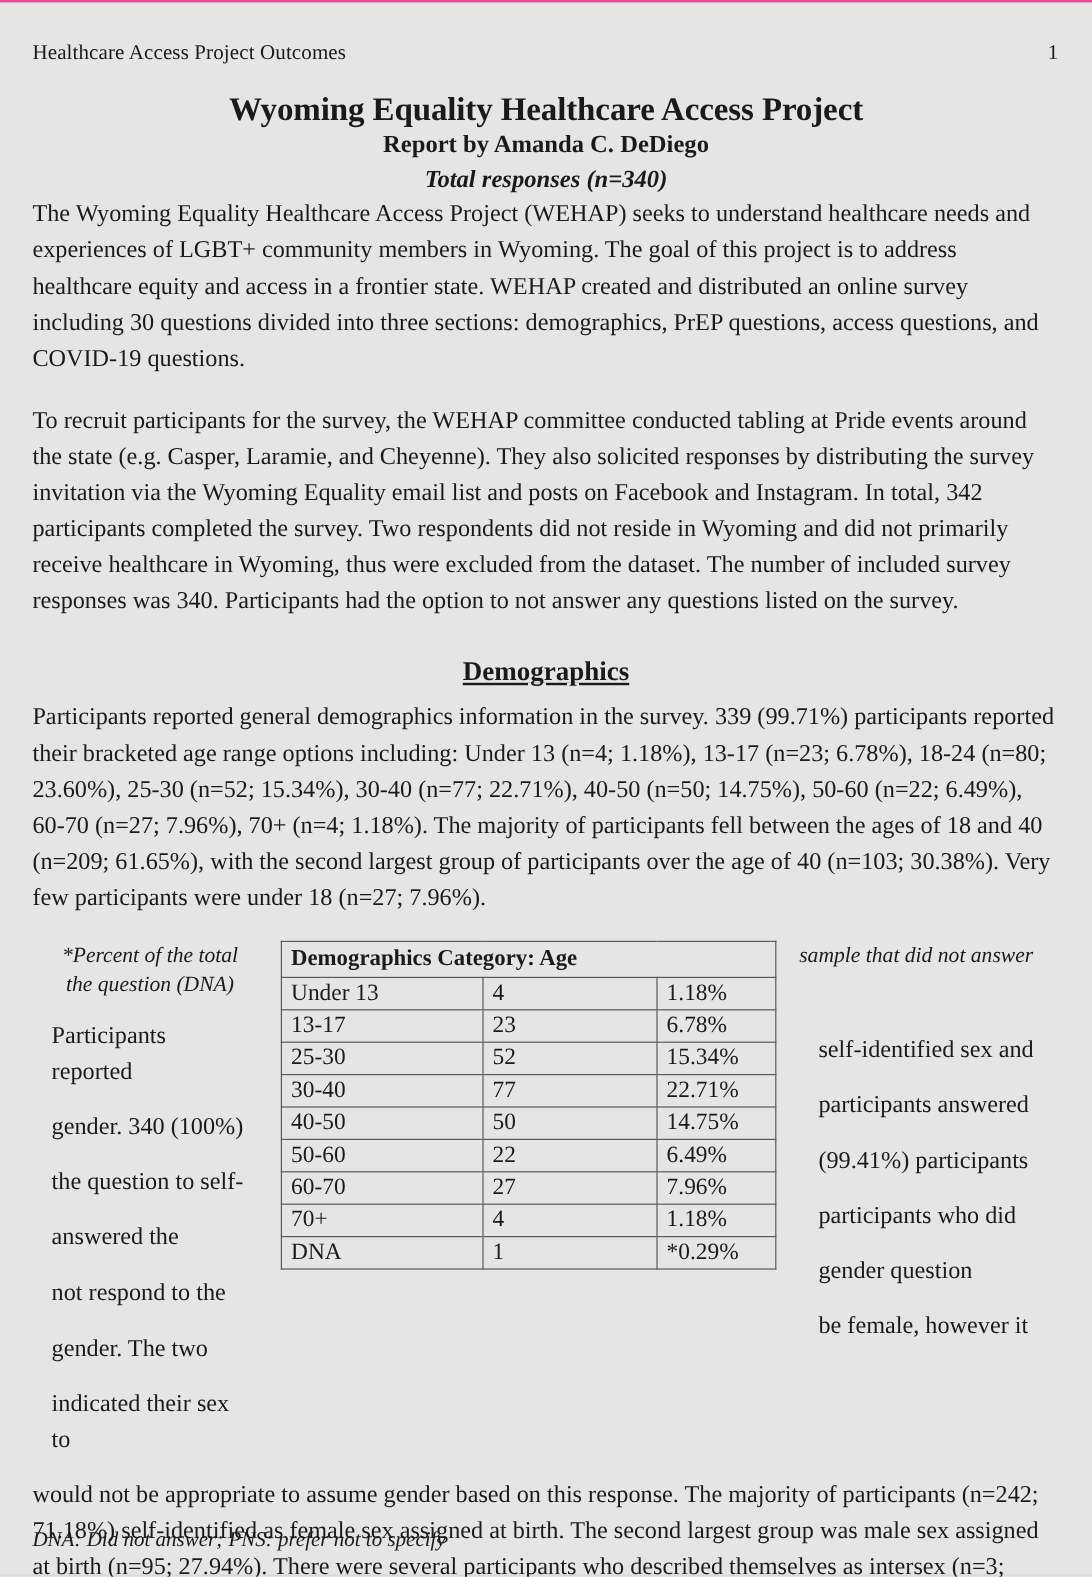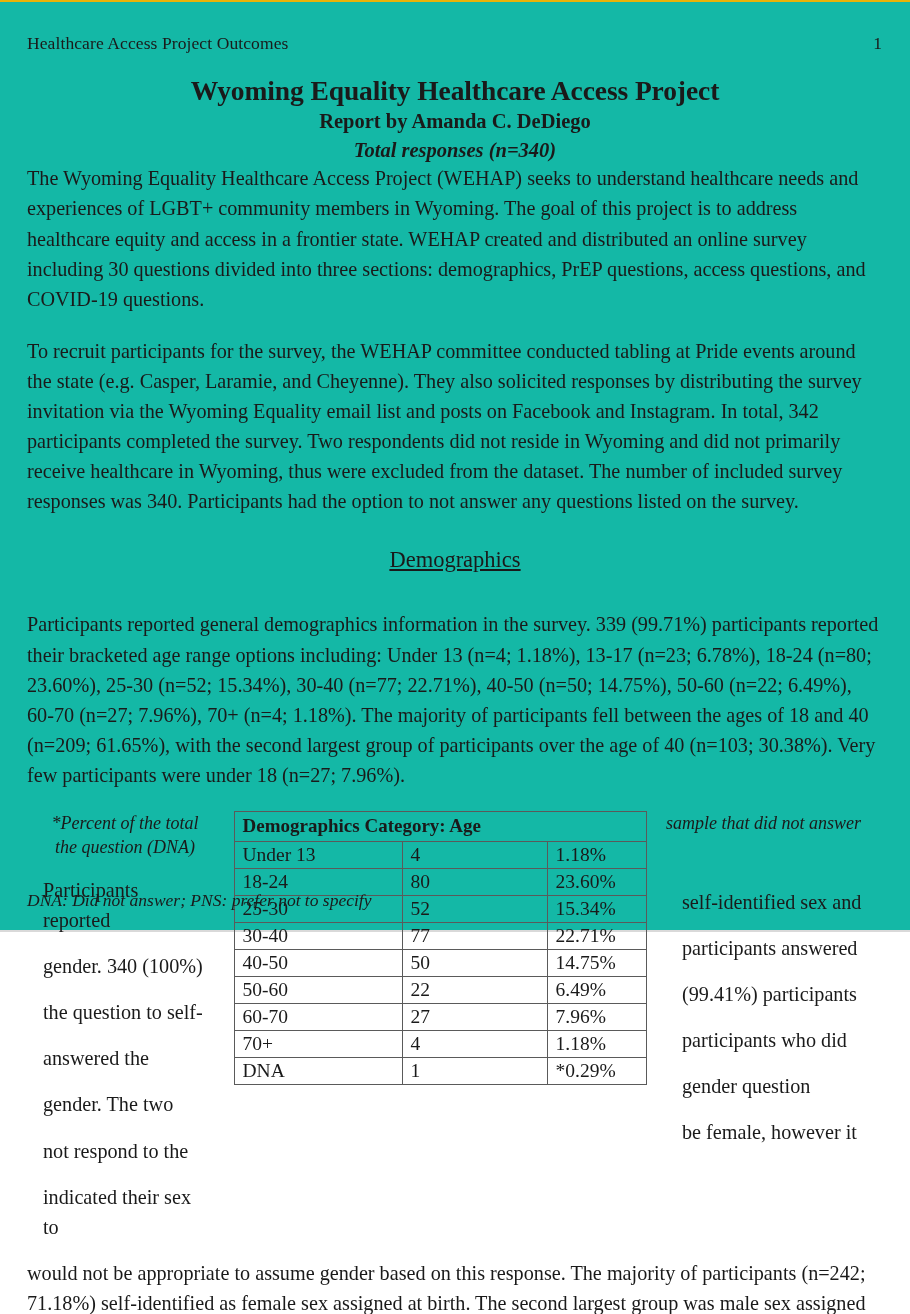--- a/index.html
+++ b/index.html
@@ -11,24 +11,24 @@
     width: 910px;
     height: 1314px;
     font-family: "Liberation Serif", "DejaVu Serif", serif;
     color: #1a1a1a;
     overflow: hidden;
     position: relative;
   }
   .page {
     position: relative;
     width: 910px;
-    height: 932px;
+    height: 1314px;
     box-sizing: border-box;
-    background: #14b8a6;
-    border-top: 2px solid #eab308;
+    background: #e5e5e5;
+    border-top: 2px solid #ec4899;
     border-bottom: 2px solid #d9d9d9;
     padding: 0;
   }
   .content {
     position: absolute;
     left: 27px;
     right: 27px;
     top: 0;
     width: 856px;
   }
@@ -77,24 +77,24 @@
     line-height: 30.1px;
     margin: 0;
     text-align: left;
   }
   p.body + p.body { margin-top: 22px; }
   .para-intro { margin-top: 46px; }
 
   .section-heading {
     text-align: center;
     font-size: 22.5px;
-    font-weight: normal;
+    font-weight: bold;
     text-decoration: underline;
     margin-top: 30px;
-    margin-bottom: 36px;
+    margin-bottom: 9px;
     line-height: 1.2;
   }
 
   
   .wrap-region {
     margin-top: 21px;
     display: flex;
     align-items: flex-start;
     justify-content: space-between;
   }
@@ -201,45 +201,45 @@
 
     <div class="wrap-region">
 
       <div class="col-left">
         <div class="note-italic" style="white-space:pre-line">*Percent of the total
 the question (DNA)</div>
         <p class="col-frag">Participants reported</p>
         <p class="col-frag">gender. 340 (100%)</p>
         <p class="col-frag">the question to self-</p>
         <p class="col-frag">answered the</p>
+        <p class="col-frag">not respond to the</p>
         <p class="col-frag">gender. The two</p>
-        <p class="col-frag">not respond to the</p>
         <p class="col-frag">indicated their sex to</p>
       </div>
 
       <div class="table-wrap">
         <table class="demo-table">
           <colgroup>
             <col class="c1">
               <col class="c2">
               <col class="c3">
           </colgroup>
           <tbody>
             <tr>
               <th class="table-title" colspan="3">Demographics Category: Age</th>
             </tr>
             <tr>
               <td>Under 13</td>
               <td>4</td>
               <td>1.18%</td>
             </tr>
             <tr>
-              <td>18-24</td>
-              <td>80</td>
-              <td>23.60%</td>
+              <td>13-17</td>
+              <td>23</td>
+              <td>6.78%</td>
             </tr>
             <tr>
               <td>25-30</td>
               <td>52</td>
               <td>15.34%</td>
             </tr>
             <tr>
               <td>30-40</td>
               <td>77</td>
               <td>22.71%</td>

